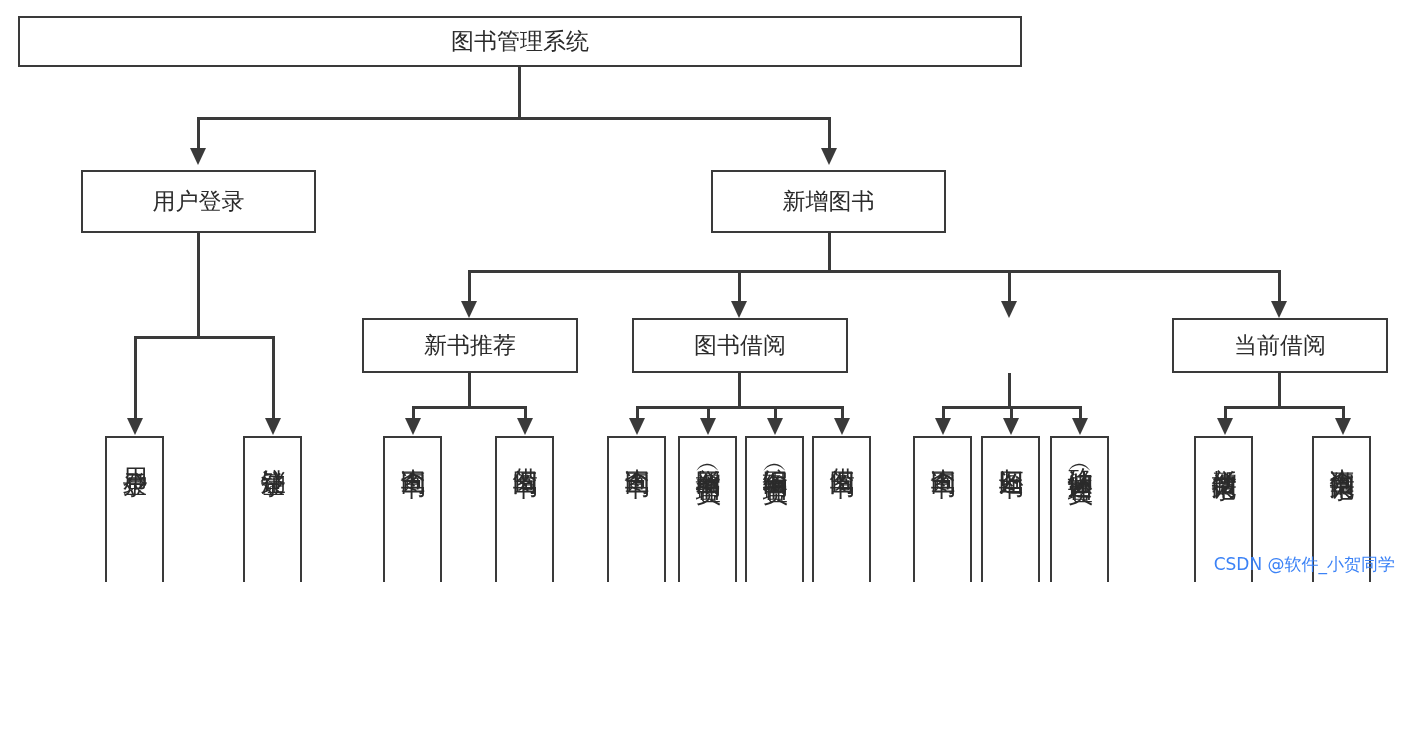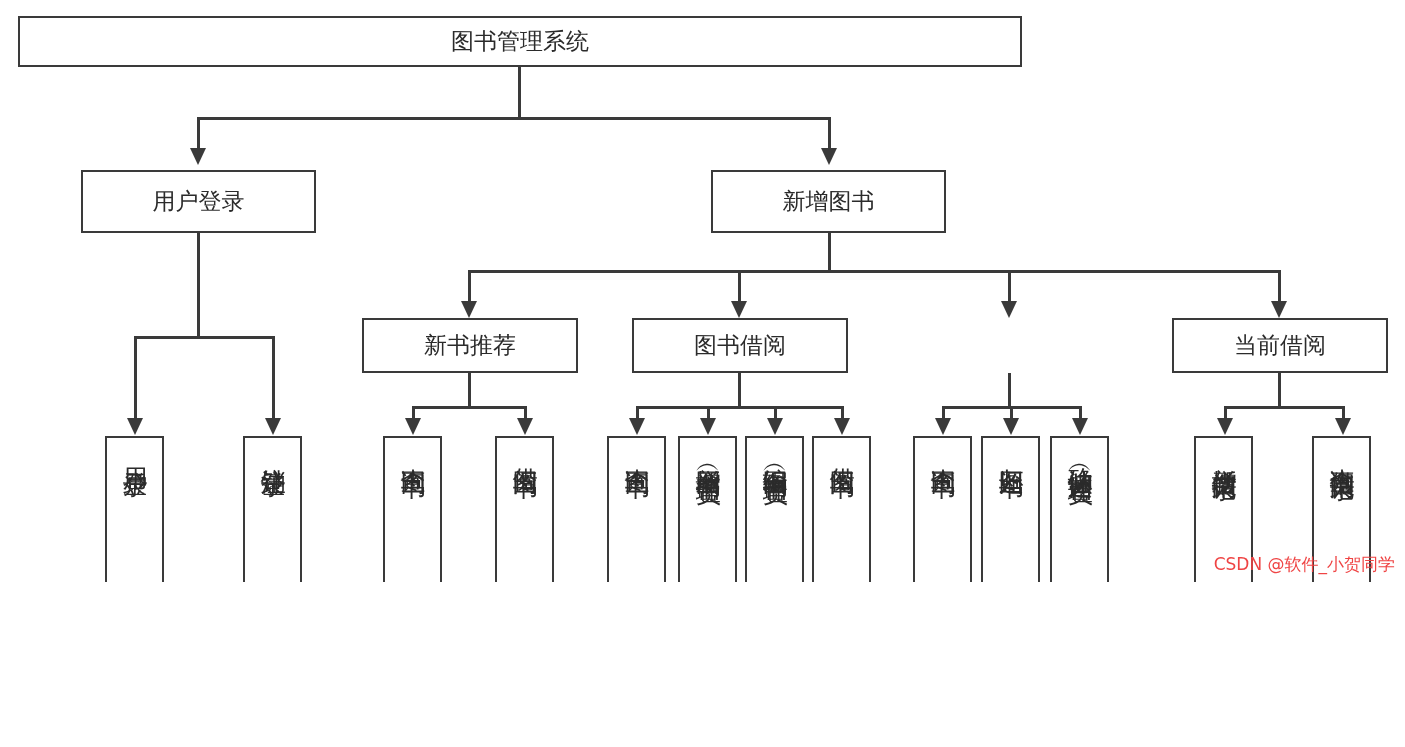--- a/index.html
+++ b/index.html
@@ -63,21 +63,21 @@
     height: 0;
     border-left: 8px solid transparent;
     border-right: 8px solid transparent;
     border-top: 17px solid #3a3a3a;
   }
   #watermark {
     position: absolute;
     right: 10px;
     bottom: 6px;
     font-size: 17px;
-    color: #ef4444;
+    color: #3b82f6;
     white-space: nowrap;
     font-family: "DejaVu Sans", "Liberation Sans", sans-serif;
   }
 </style>
 </head>
 <body>
 
 <div id="canvas">
 
   <div class="node root horizontal" style="left:18px; top:16px; width:1004px; height:51px;">

